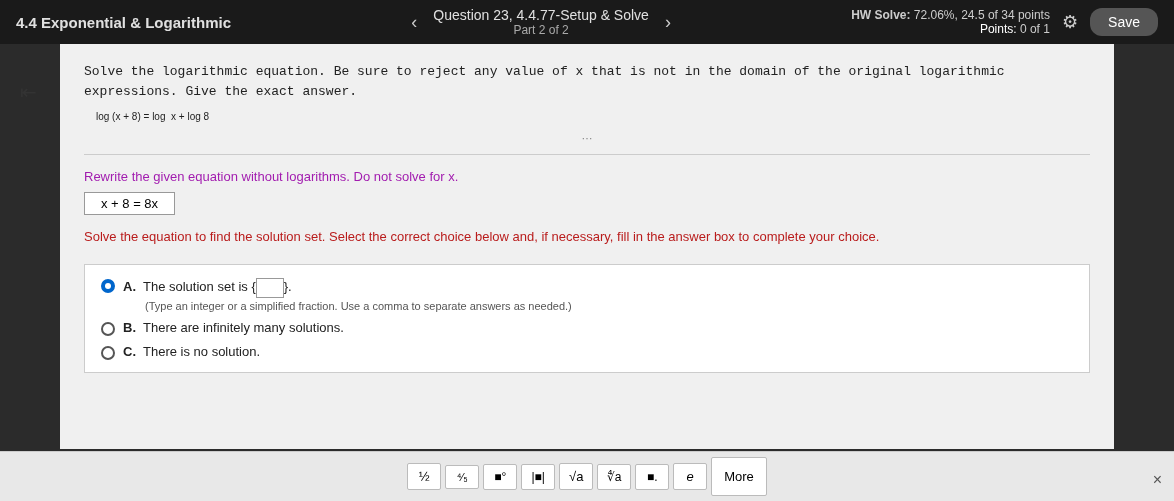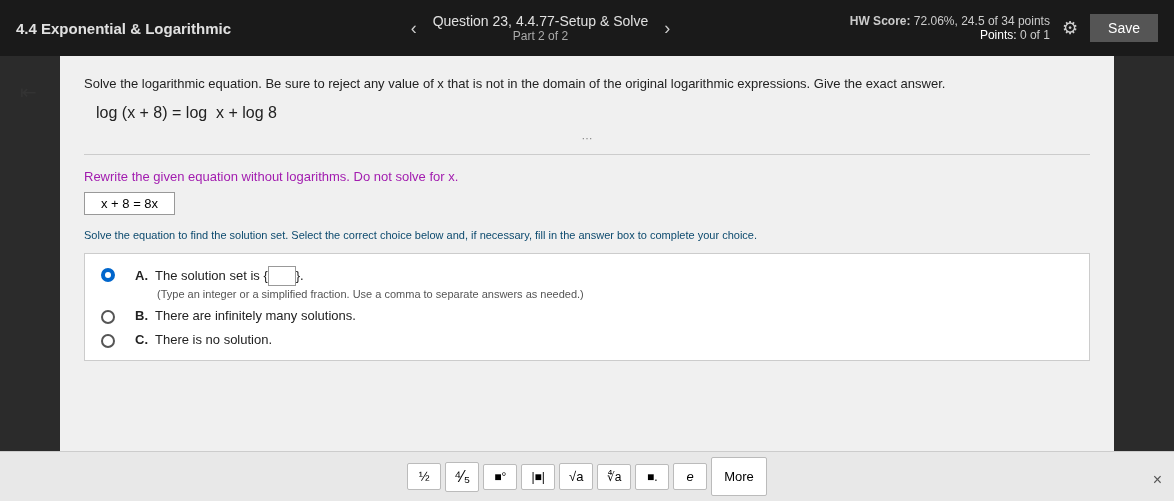--- a/index.html
+++ b/index.html
@@ -9,21 +9,21 @@
       width: 1174px;
       height: 501px;
       overflow: hidden;
       position: relative;
     }
     .top-bar {
       display: flex;
       align-items: center;
       background: #1a1a1a;
       color: #ccc;
-      height: 56px;
+      height: 44px;
       padding: 0 16px;
       justify-content: space-between;
     }
     .top-bar-left {
       font-size: 15px;
       font-weight: bold;
       color: #e0e0e0;
     }
     .top-bar-center {
       text-align: center;
@@ -66,21 +66,21 @@
       border: none;
       color: #ccc;
       font-size: 18px;
       cursor: pointer;
     }
     .save-btn {
       background: #555;
       color: #fff;
       border: none;
       padding: 6px 18px;
-      border-radius: 0;
+      border-radius: 12px;
       font-size: 14px;
       cursor: pointer;
     }
     .main-content {
       background: #f0f0f0;
       margin: 0 60px;
       height: 405px;
       overflow-y: auto;
       padding: 18px 24px 12px 24px;
       position: relative;
@@ -91,23 +91,24 @@
       top: 80px;
       font-size: 20px;
       color: #333;
       cursor: pointer;
     }
     .problem-statement {
       font-size: 13px;
       color: #222;
       margin-bottom: 10px;
       line-height: 1.5;
+      font-family: Liberation Mono, monospace;
     }
     .equation-display {
-      font-size: 16px;
+      font-size: 10px;
       color: #222;
       margin-bottom: 6px;
       padding-left: 12px;
     }
     .divider-line {
       border: none;
       border-top: 1px solid #ccc;
       margin: 8px 0 14px 0;
     }
     .rewrite-label {
@@ -118,35 +119,35 @@
     .rewrite-answer-box {
       display: inline-block;
       border: 1px solid #999;
       background: #fff;
       padding: 3px 16px;
       font-size: 13px;
       margin-bottom: 14px;
       min-width: 80px;
     }
     .solve-instruction {
-      font-size: 11px;
-      color: #0c4a6e;
-      margin-bottom: 12px;
+      font-size: 13px;
+      color: #b91c1c;
+      margin-bottom: 20px;
     }
     .answer-options {
       background: #fff;
       border: 1px solid #ccc;
       padding: 12px 16px;
       margin-bottom: 12px;
     }
     .option-row {
       display: flex;
       align-items: flex-start;
       margin-bottom: 8px;
-      gap: 20px;
+      gap: 8px;
     }
     .option-row:last-child {
       margin-bottom: 0;
     }
     .radio-circle {
       width: 14px;
       height: 14px;
       border-radius: 50%;
       border: 2px solid #555;
       background: #fff;
@@ -229,21 +230,21 @@
   <div style="display:flex;align-items:center;gap:8px;">
     <button class="nav-btn">‹</button>
     <div class="top-bar-center">
       <div class="question-title">Question 23, 4.4.77-Setup &amp; Solve</div>
       <div class="question-subtitle">Part 2 of 2</div>
     </div>
     <button class="nav-btn">›</button>
   </div>
   <div class="top-bar-right">
     <div class="hw-score">
-      <span class="hw-score-label">HW Score:</span>
+      <span class="hw-score-label">HW Solve:</span>
       <span>72.06%, 24.5 of 34 points</span><br>
       <span class="points-label">Points:</span>
       <span>0 of 1</span>
     </div>
     <button class="gear-btn">⚙</button>
     <button class="save-btn">Save</button>
   </div>
 </div>
 
 <div class="back-arrow">⇤</div>
@@ -296,21 +297,21 @@
         <strong>C.</strong>&nbsp; There is no solution.
       </span>
     </div>
 
   </div>
 
 </div>
 
 <div class="bottom-toolbar">
   <button class="toolbar-btn">½</button>
-  <button class="toolbar-btn" style="font-size:16px;">⁴⁄₅</button>
+  <button class="toolbar-btn" style="font-size:11px;">⁴⁄₅</button>
   <button class="toolbar-btn" style="font-size:12px;">■°</button>
   <button class="toolbar-btn" style="font-size:12px;">|■|</button>
   <button class="toolbar-btn">√a</button>
   <button class="toolbar-btn" style="font-size:12px;">∜a</button>
   <button class="toolbar-btn" style="font-size:12px;">■.</button>
   <button class="toolbar-btn" style="font-style:italic;">e</button>
   <button class="toolbar-btn more-btn">More</button>
   <span class="close-x">×</span>
 </div>
 

